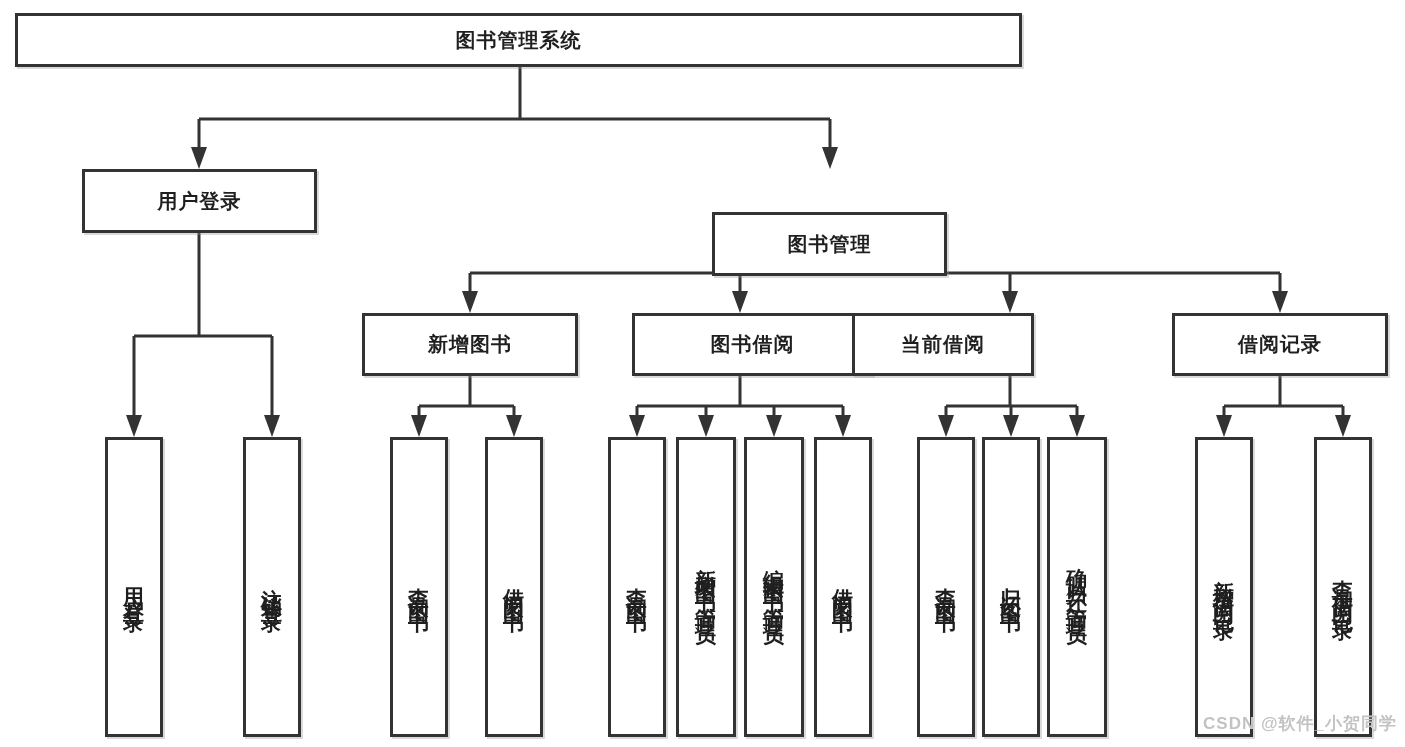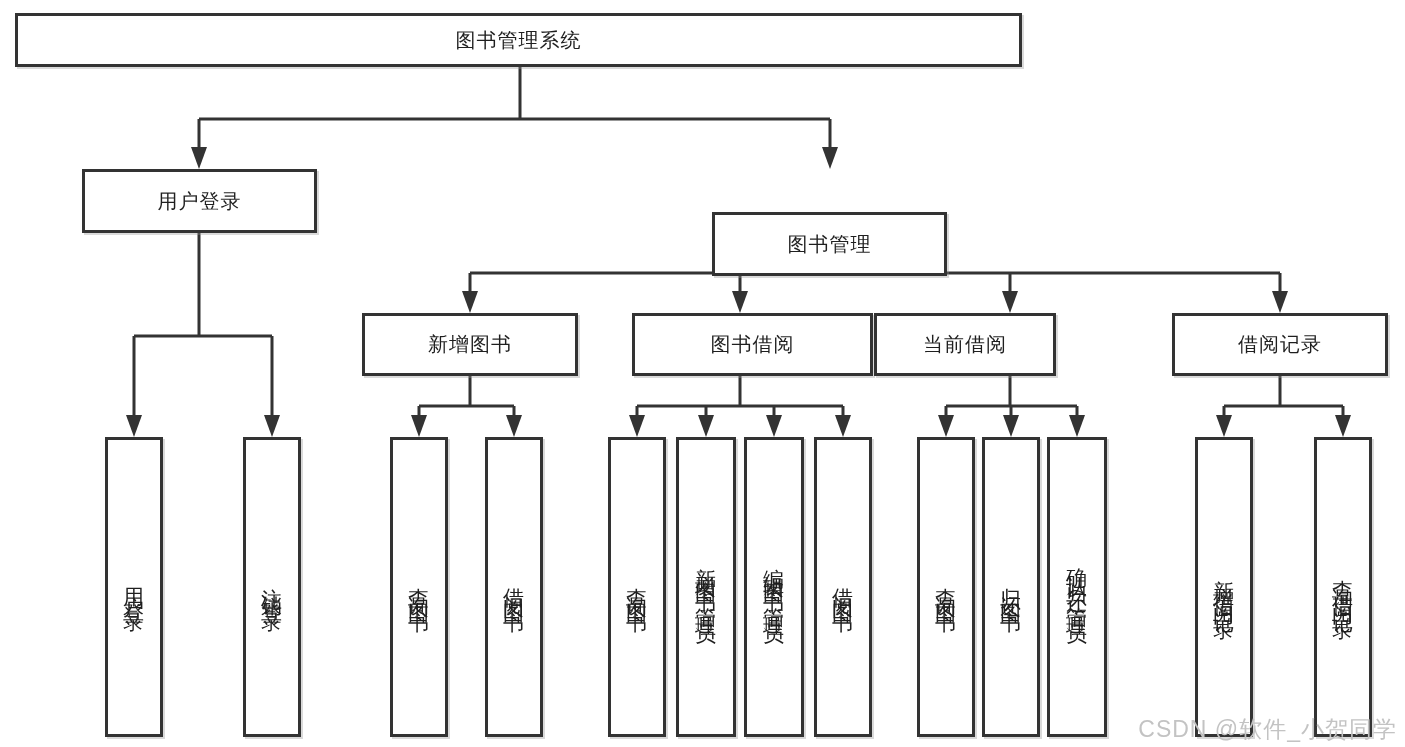--- a/index.html
+++ b/index.html
@@ -8,20 +8,21 @@
     --background:#ffffff;
     --watermark:#c3c3c3;
   }
   html,body{margin:0;padding:0;background:var(--background);}
   #canvas{
     position:relative;
     width:1405px;height:747px;
     background:var(--background);
     font-family:"Liberation Sans","DejaVu Sans",sans-serif;
     overflow:hidden;
+    font-weight:bold;
   }
   #wires{position:absolute;left:0;top:0;z-index:0;}
   #wires path{stroke:var(--line);stroke-width:3;fill:none;}
   #wires polygon{fill:var(--line);stroke:none;}
   .hbox{
     position:absolute;
     box-sizing:border-box;
     border:3px solid var(--line);
     background:var(--background);
     box-shadow:2px 2px 0 rgba(150,150,150,0.35);
@@ -48,23 +49,23 @@
     writing-mode:vertical-rl;
     text-orientation:mixed;
     color:var(--text);
     font-size:21px;
     letter-spacing:8px;
     line-height:1;
     white-space:nowrap;
   }
   #watermark{
     position:absolute;
-    right:8px;bottom:2px;
+    right:8px;bottom:12px;
     color:var(--watermark);
-    font-size:23px;
+    font-size:17px;
     letter-spacing:1px;
     z-index:2;
     white-space:nowrap;
   }
 </style>
 </head>
 <body>
 
 <div id="canvas">
 
@@ -115,21 +116,21 @@
   <div class="hbox" style="left:712px;top:169px;width:235px;height:64px;margin-top:43px;">
     <span>图书管理</span>
   </div>
 
   <div class="hbox" style="left:362px;top:313px;width:216px;height:63px;">
     <span>新增图书</span>
   </div>
   <div class="hbox" style="left:632px;top:313px;width:241px;height:63px;">
     <span>图书借阅</span>
   </div>
-  <div class="hbox" style="left:874px;top:313px;width:182px;height:63px;">
+  <div class="hbox" style="left:852px;top:313px;width:182px;height:63px;">
     <span>当前借阅</span>
   </div>
   <div class="hbox" style="left:1172px;top:313px;width:216px;height:63px;">
     <span>借阅记录</span>
   </div>
 
   <div class="vbox" style="left:105px;width:58px;">
     <span>用户登录</span>
   </div>
   <div class="vbox" style="left:243px;width:58px;">

